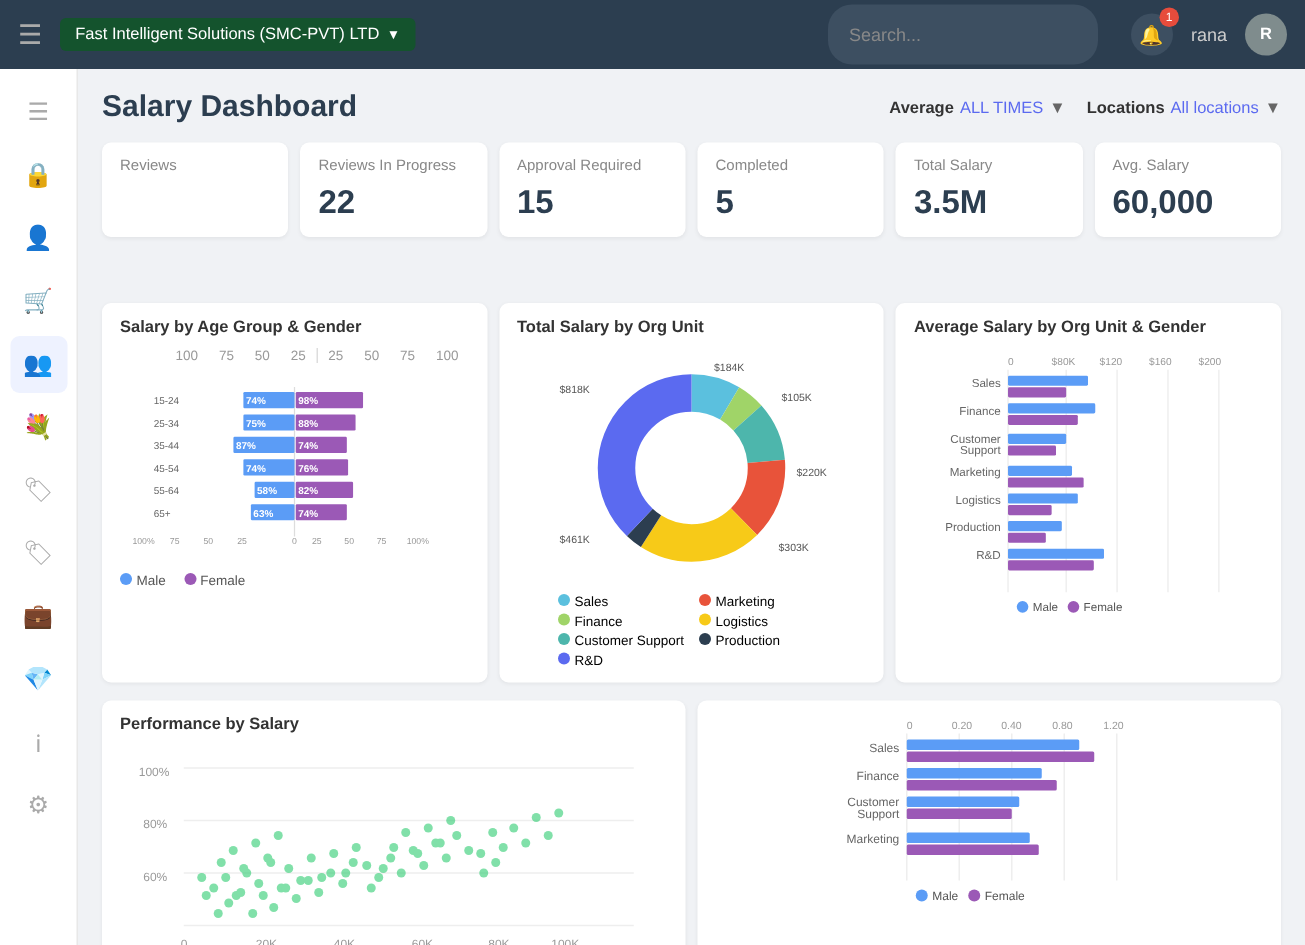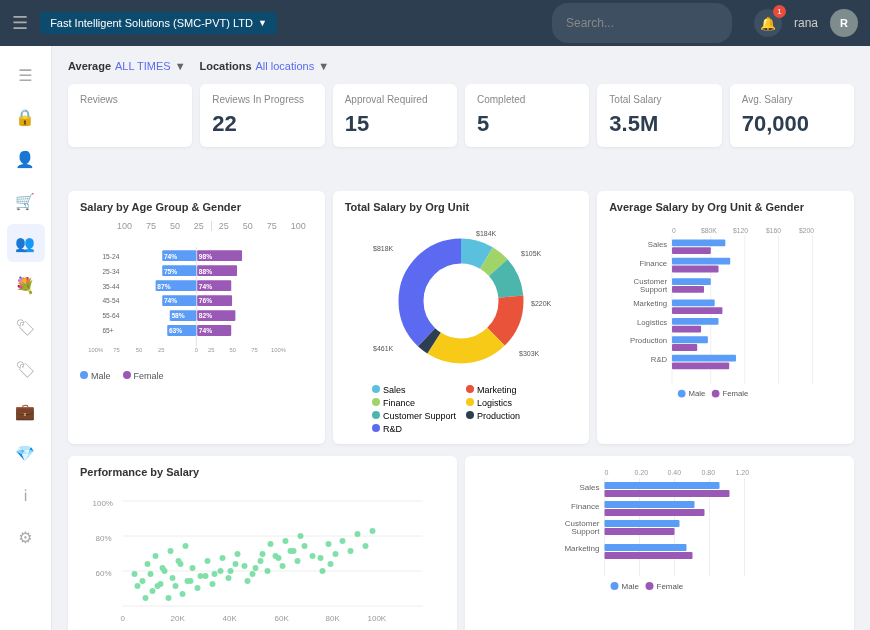--- a/index.html
+++ b/index.html
@@ -10,21 +10,21 @@
       background: #2c3e50;
       height: 46px;
       display: flex;
       align-items: center;
       padding: 0 12px;
       gap: 12px;
       flex-shrink: 0;
     }
     .topnav-hamburger { color: #aaa; font-size: 18px; cursor: pointer; }
     .topnav-brand-btn {
-      background: #0c4a6e;
+      background: #14532d;
       color: white;
       border: none;
       border-radius: 4px;
       padding: 5px 10px;
       font-size: 11px;
       cursor: pointer;
       display: flex; align-items: center; gap: 5px; text-align: right;
     }
     .topnav-brand-btn .caret { font-size: 9px; }
     .topnav-search {
@@ -188,20 +188,21 @@
     <div class="sidebar-item">🏷</div>
     <div class="sidebar-item">💼</div>
     <div class="sidebar-item">💎</div>
     <div class="sidebar-item">ℹ</div>
     <div class="sidebar-item">⚙</div>
   </div>
 
   <div class="content">
 
     <div class="dash-header">
+      <h1 class="dash-title">Salary Dashboard</h1>
       <div class="dash-filters">
         <div class="filter-group">
           <span class="filter-label">Average</span>
           <span class="filter-value">ALL TIMES</span>
           <span>▼</span>
         </div>
         <div class="filter-group">
           <span class="filter-label">Locations</span>
           <span class="filter-value">All locations</span>
           <span>▼</span>
@@ -224,21 +225,21 @@
       <div class="kpi-card">
         <div class="kpi-label">Completed</div>
         <div class="kpi-value">5</div>
       </div>
       <div class="kpi-card">
         <div class="kpi-label">Total Salary</div>
         <div class="kpi-value">3.5M</div>
       </div>
       <div class="kpi-card">
         <div class="kpi-label">Avg. Salary</div>
-        <div class="kpi-value">70,000</div>
+        <div class="kpi-value">60,000</div>
       </div>
     </div>
 
     <div class="charts-row">
 
       <div class="chart-card">
         <div class="chart-title">Salary by Age Group &amp; Gender</div>
         <div style="display:flex; flex-direction:column; gap:3px;">
 
           <div style="display:flex; font-size:9px; color:#999; margin-bottom:2px; margin-left:30px;">

